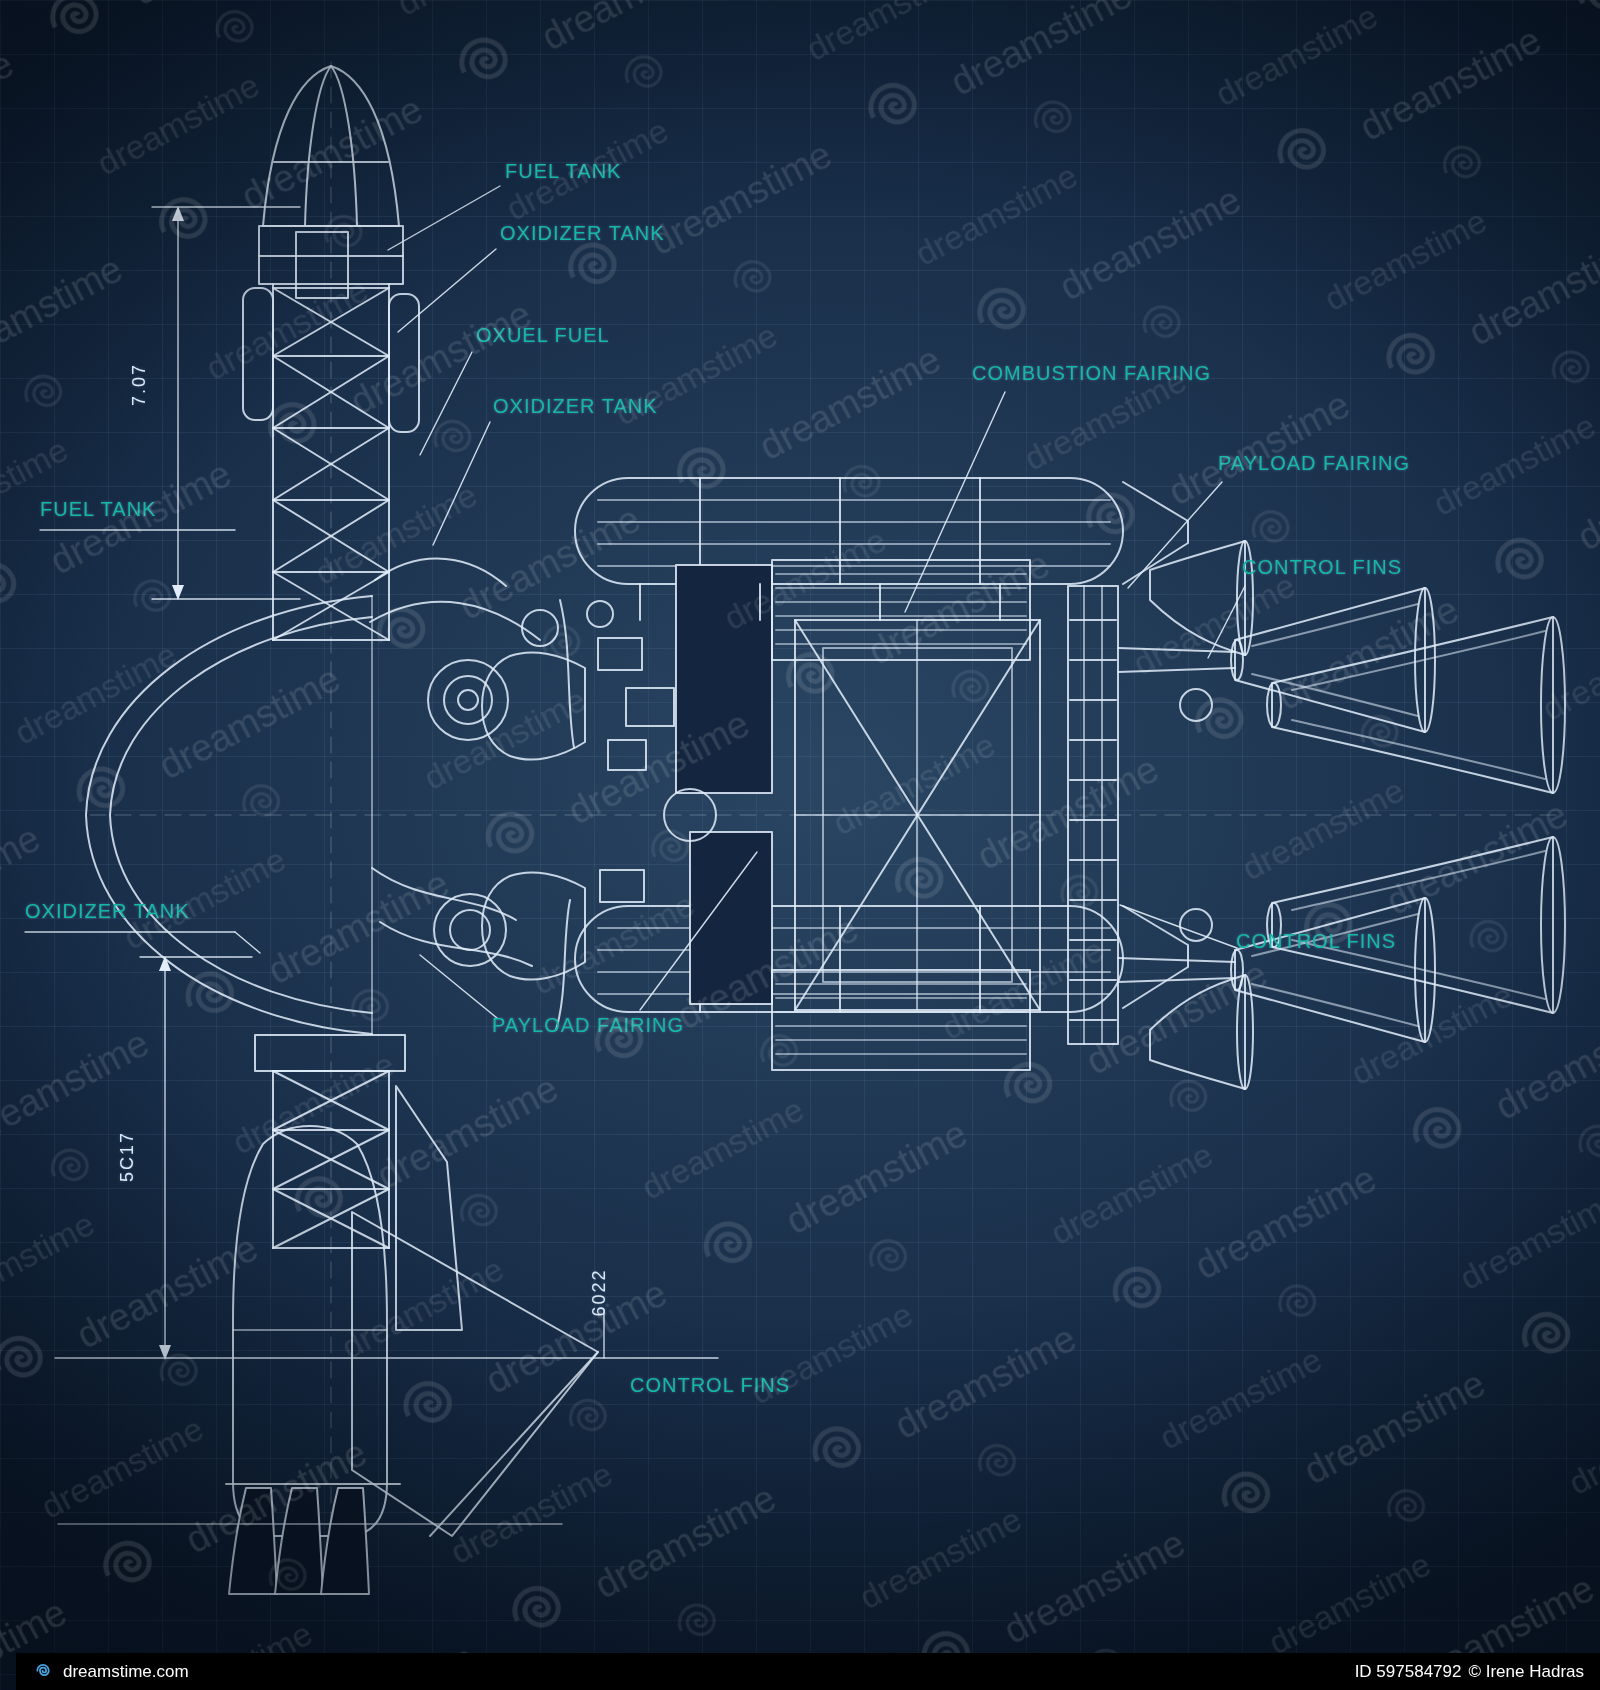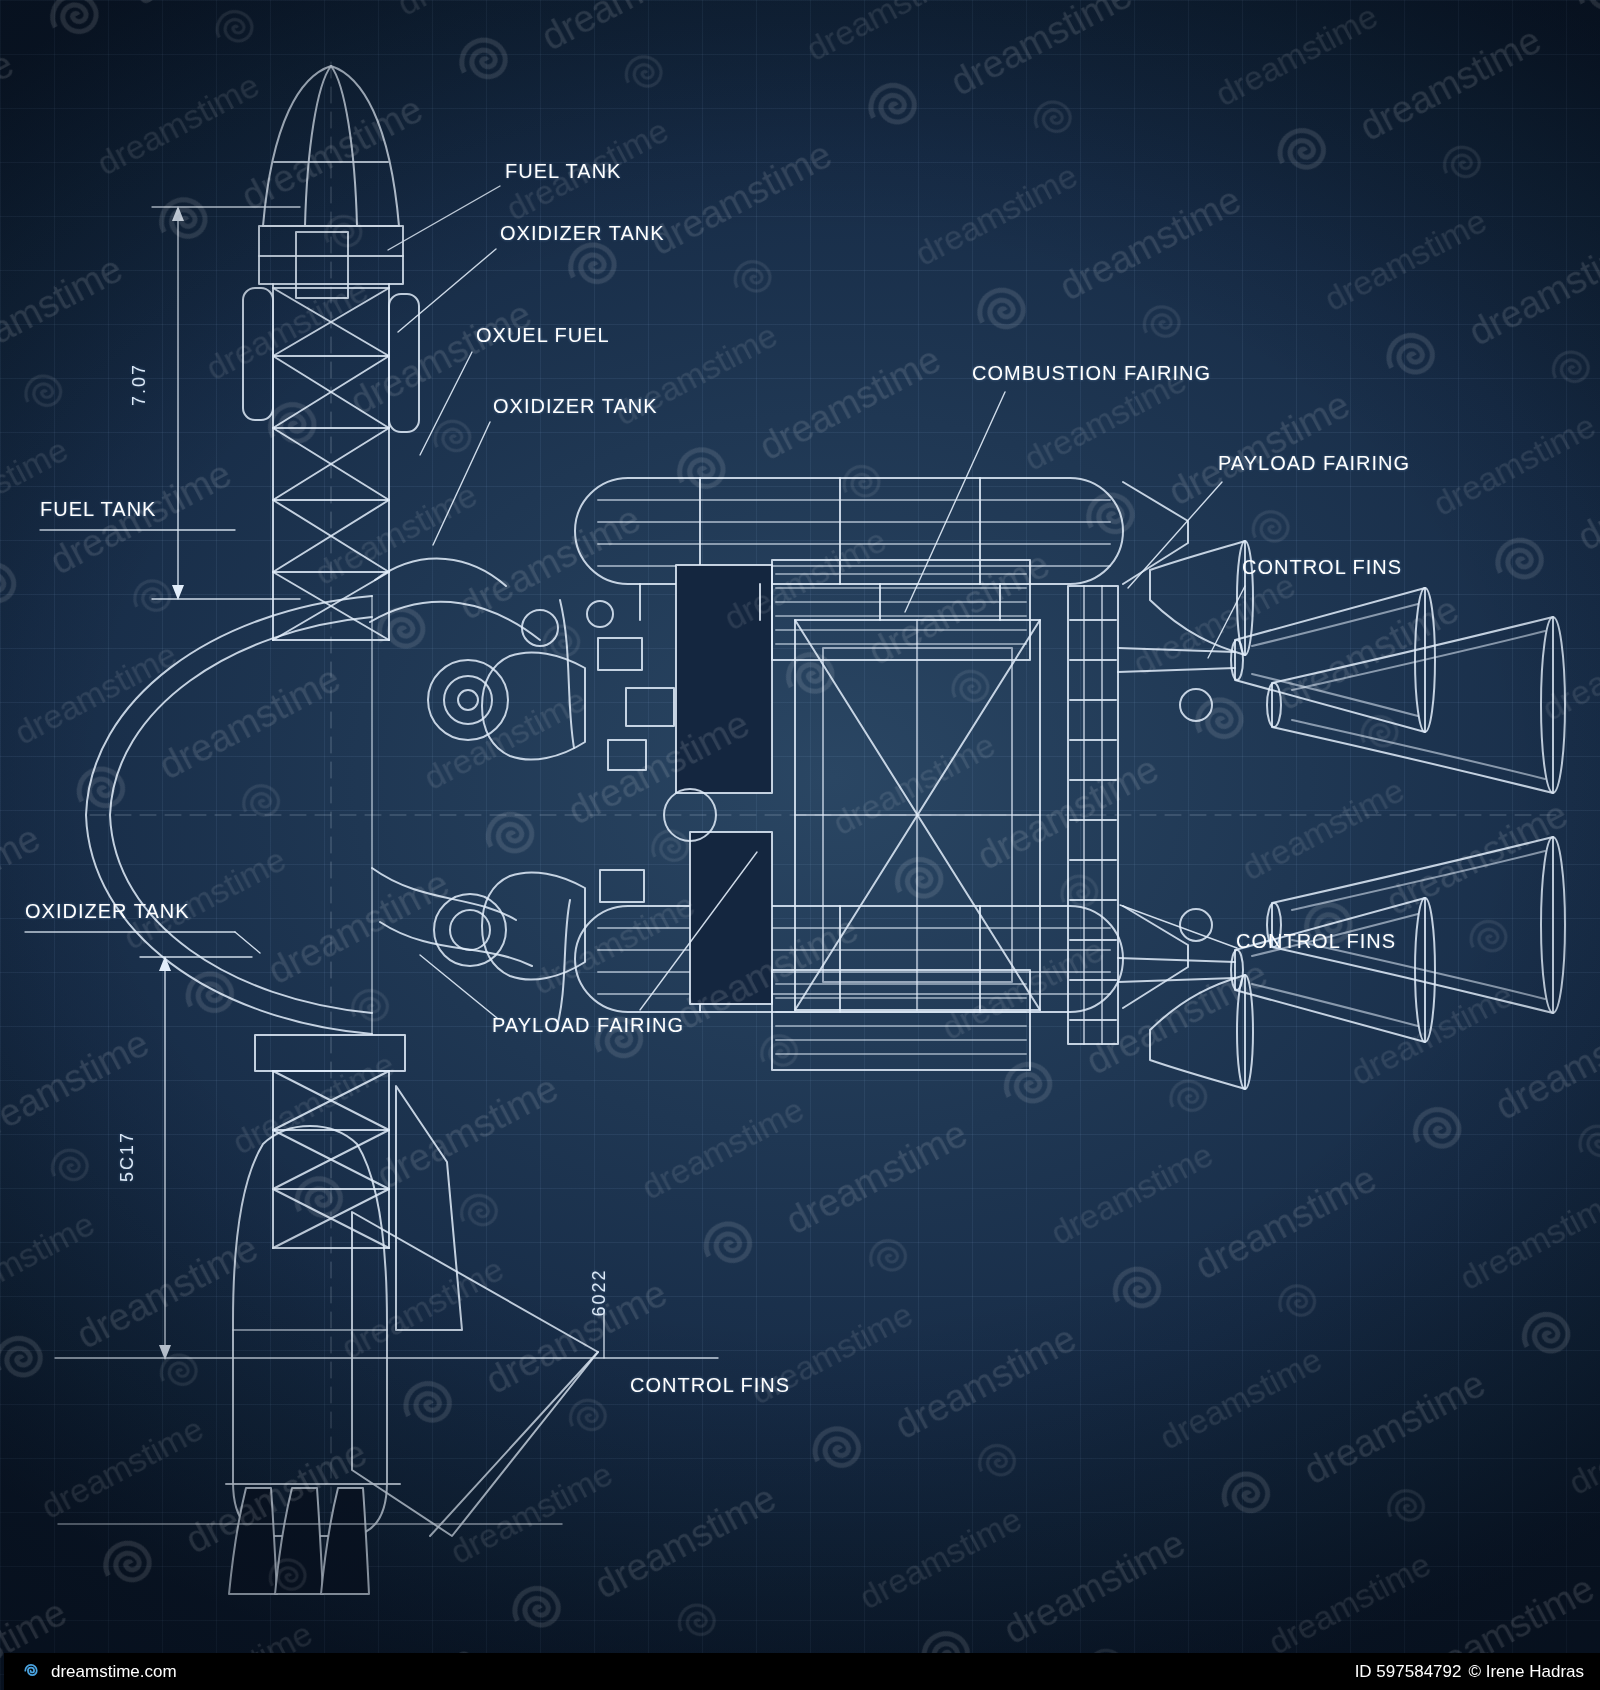--- a/index.html
+++ b/index.html
@@ -20,31 +20,31 @@
       linear-gradient(90deg, rgba(145,185,230,0.09) 1px, transparent 1px);
     background-size:54px 54px;
   }
   .vignette{
     position:absolute;inset:0;
     background:radial-gradient(ellipse 1350px 1050px at 50% 46%,
       rgba(0,0,0,0) 52%, rgba(3,9,18,0.5) 100%);
   }
   svg.layer{position:absolute;left:0;top:0}
   .label{
-    position:absolute;color:#ffffff;font-size:20px;letter-spacing:1px;
+    position:absolute;color:#14b8a6;font-size:20px;letter-spacing:1px;
     white-space:nowrap;text-shadow:0 0 3px rgba(160,205,255,0.35);
     font-family:"Liberation Sans",sans-serif;
   }
   .dim{
     position:absolute;color:#dce9f7;font-size:18px;letter-spacing:2px;
     transform:rotate(-90deg);transform-origin:center;white-space:nowrap;
     text-shadow:0 0 3px rgba(160,205,255,0.3);
   }
   .footer{
-    position:absolute;left:4px;right:0;bottom:0;height:37px;background:#000;
+    position:absolute;left:16px;right:0;bottom:0;height:37px;background:#000;
     display:flex;align-items:center;justify-content:space-between;
     padding:0 16px;color:#fff;font-size:17px;z-index:30;
   }
   .footer .fleft{display:flex;align-items:center;gap:9px}
   .footer .fright{display:flex;align-items:center;gap:7px}
 </style>
 </head>
 <body>
 
 <div class="canvas"></div>

